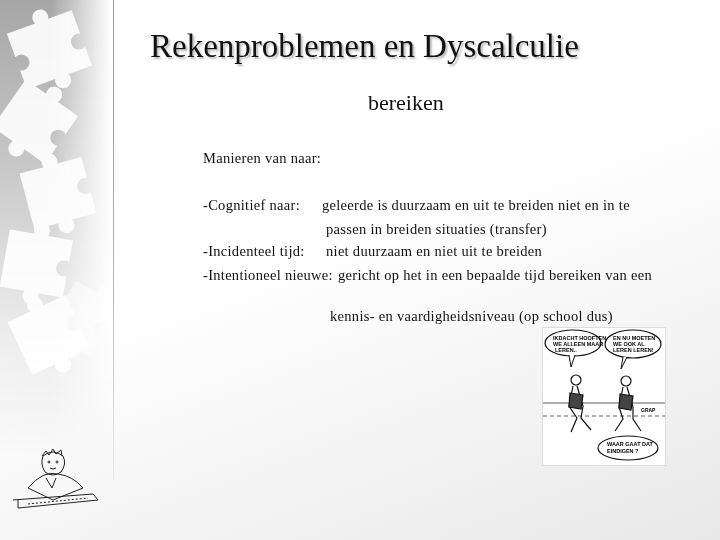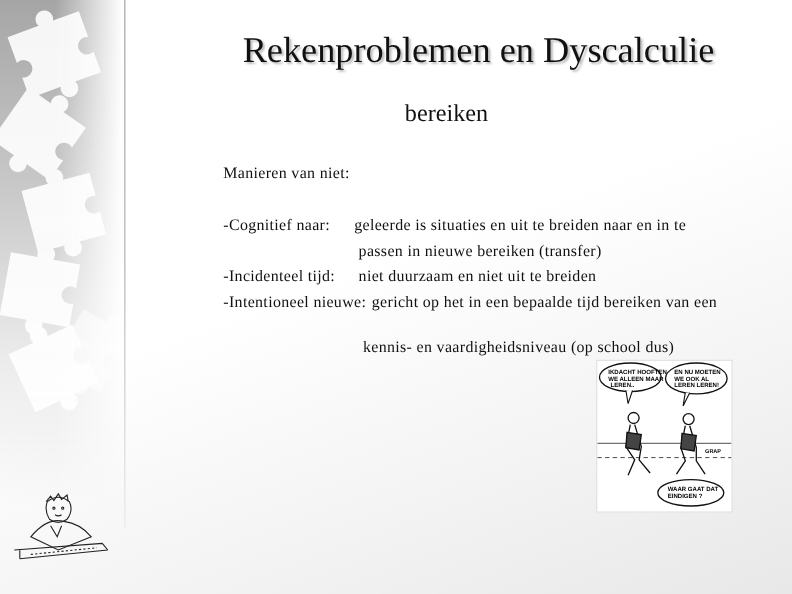--- a/index.html
+++ b/index.html
@@ -12,21 +12,21 @@
       position:absolute; left:0; top:0; width:112px; height:540px;
       background: linear-gradient(180deg, rgba(150,150,150,0.85) 0%, rgba(175,175,175,0.7) 30%, rgba(215,215,215,0.5) 60%, rgba(255,255,255,0) 85%);
       -webkit-mask-image: linear-gradient(90deg, #000 0%, #000 45%, rgba(0,0,0,0) 100%);
       mask-image: linear-gradient(90deg, #000 0%, #000 45%, rgba(0,0,0,0) 100%);
     }
     .vline {
       position:absolute; left:113px; top:0; width:1px; height:480px;
       background: linear-gradient(180deg, #999 0%, #aaa 50%, rgba(200,200,200,0.3) 100%);
     }
     .title {
-      position:absolute; left:0; width:720px; top:28px; text-align:center;
+      position:absolute; left:0; width:720px; top:28px; text-align:left;
       padding-left:150px; box-sizing:border-box;
       font-size:33px; text-shadow: 2px 2px 2px #bbb;
     }
     .subtitle {
       position:absolute; left:368px; top:90px; font-size:22px;
     }
     .body-text { position:absolute; left:203px; font-size:14.5px; letter-spacing:0.3px; white-space:pre; }
     .cartoon {
       position:absolute; left:542px; top:327px; width:122px; height:137px;
       background:#fff; border:1px solid #ddd;
@@ -46,25 +46,25 @@
       <path d="M15 305 h25 a8 8 0 1 1 14 0 h25 v22 a8 8 0 1 0 0 14 v22 h-25 a8 8 0 1 1 -14 0 h-25z" transform="rotate(-25 50 330)"></path>
       <path d="M60 290 h25 a8 8 0 1 1 14 0 h12 v22 a8 8 0 1 0 0 14 v22 h-12 a8 8 0 1 1 -14 0 h-25z" transform="rotate(30 85 315)" opacity="0.6"></path>
     </g>
   </svg>
 </div>
 <div class="vline"></div>
 
 <div class="title">Rekenproblemen en Dyscalculie</div>
 <div class="subtitle">bereiken</div>
 
-<div class="body-text" style="top:150px">Manieren van niet:</div>
+<div class="body-text" style="top:150px">Manieren van naar:</div>
 
 <div class="body-text" style="top:197px">-Cognitief naar:</div>
-<div class="body-text" style="top:197px;left:322px">geleerde is situaties en uit te breiden naar en in te</div>
-<div class="body-text" style="top:221px;left:326px">passen in nieuwe bereiken (transfer)</div>
+<div class="body-text" style="top:197px;left:322px">geleerde is duurzaam en uit te breiden niet en in te</div>
+<div class="body-text" style="top:221px;left:326px">passen in breiden situaties (transfer)</div>
 
 <div class="body-text" style="top:243px">-Incidenteel tijd:</div>
 <div class="body-text" style="top:243px;left:326px">niet duurzaam en niet uit te breiden</div>
 
 <div class="body-text" style="top:267px">-Intentioneel nieuwe:</div>
 <div class="body-text" style="top:267px;left:338px">gericht op het in een bepaalde tijd bereiken van een</div>
 <div class="body-text" style="top:308px;left:330px">kennis- en vaardigheidsniveau (op school dus)</div>
 
 <div class="cartoon">
   <svg width="122" height="137" viewBox="0 0 122 137" font-family="Liberation Sans, sans-serif" font-size="5.5" font-weight="bold">

